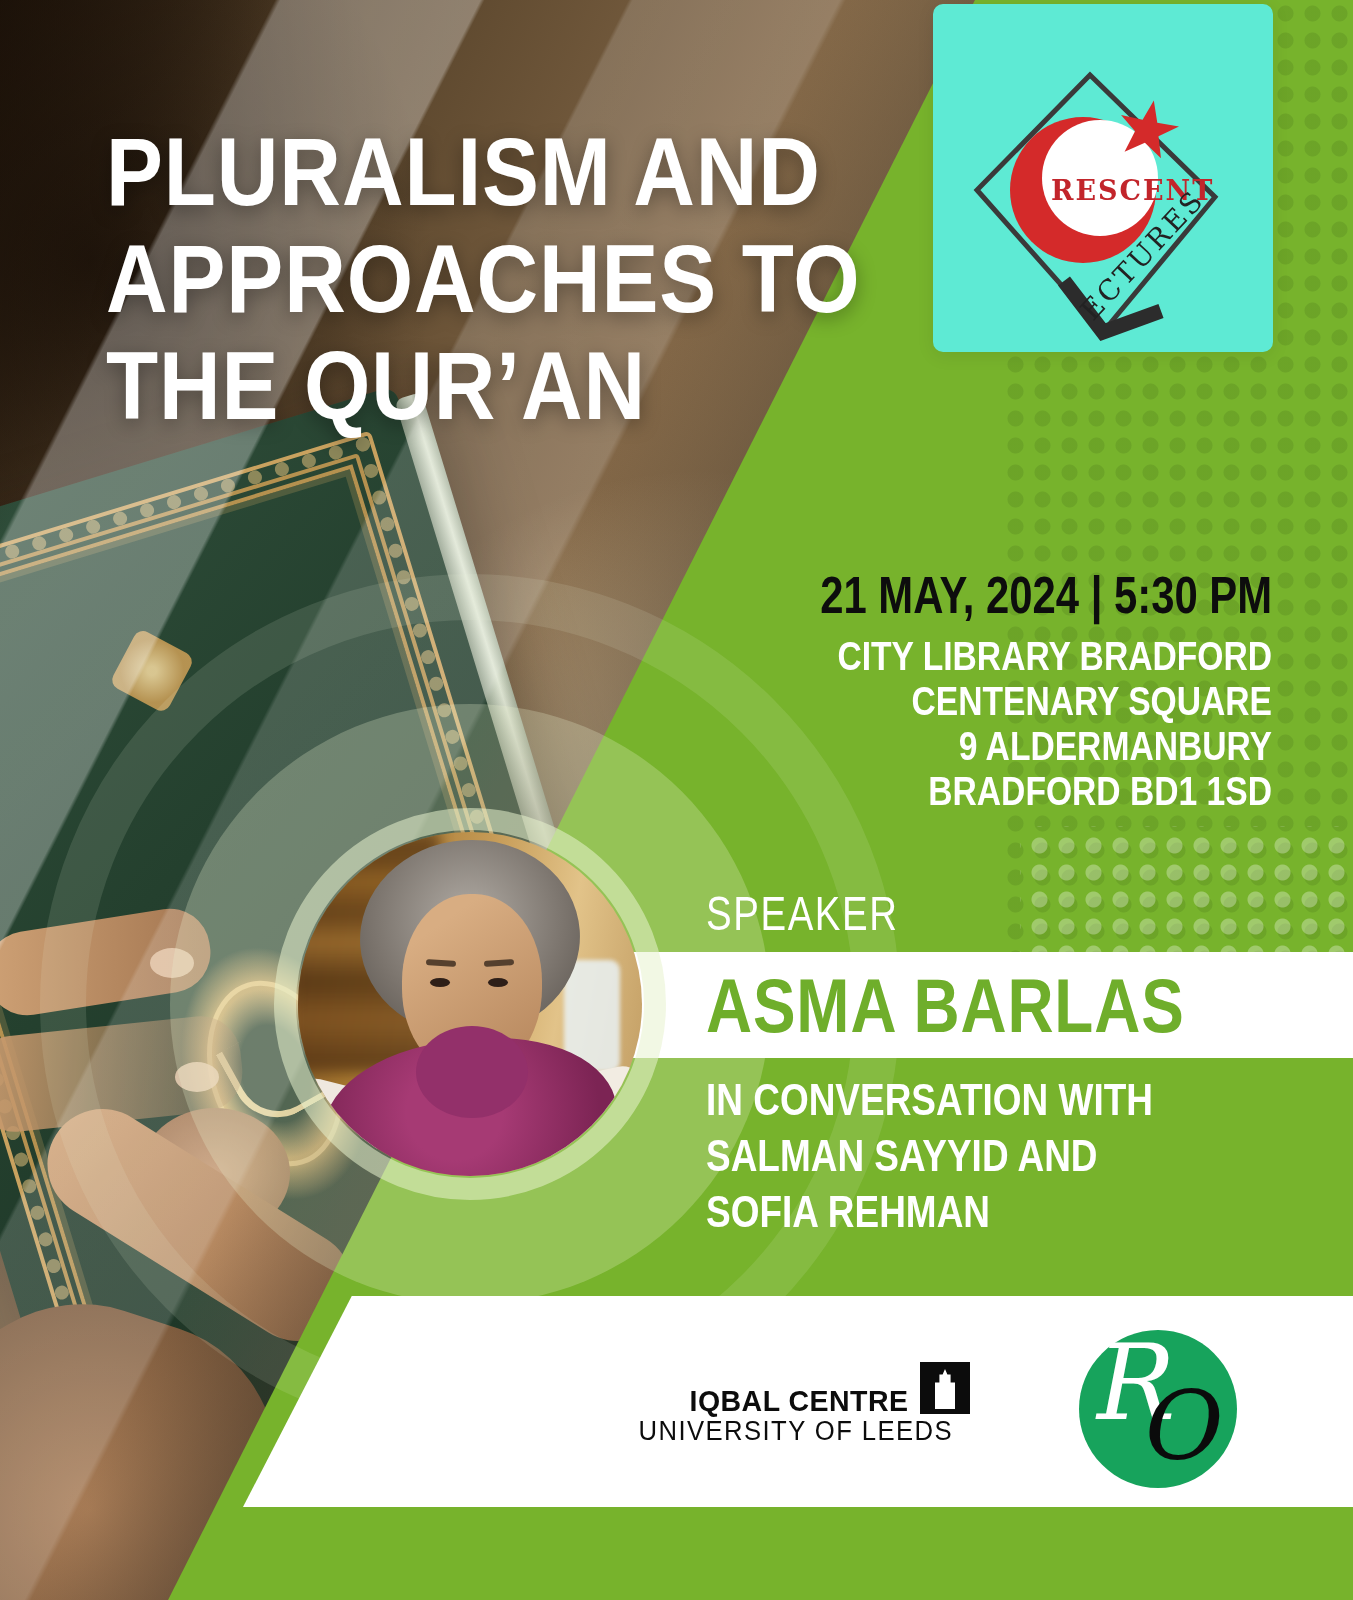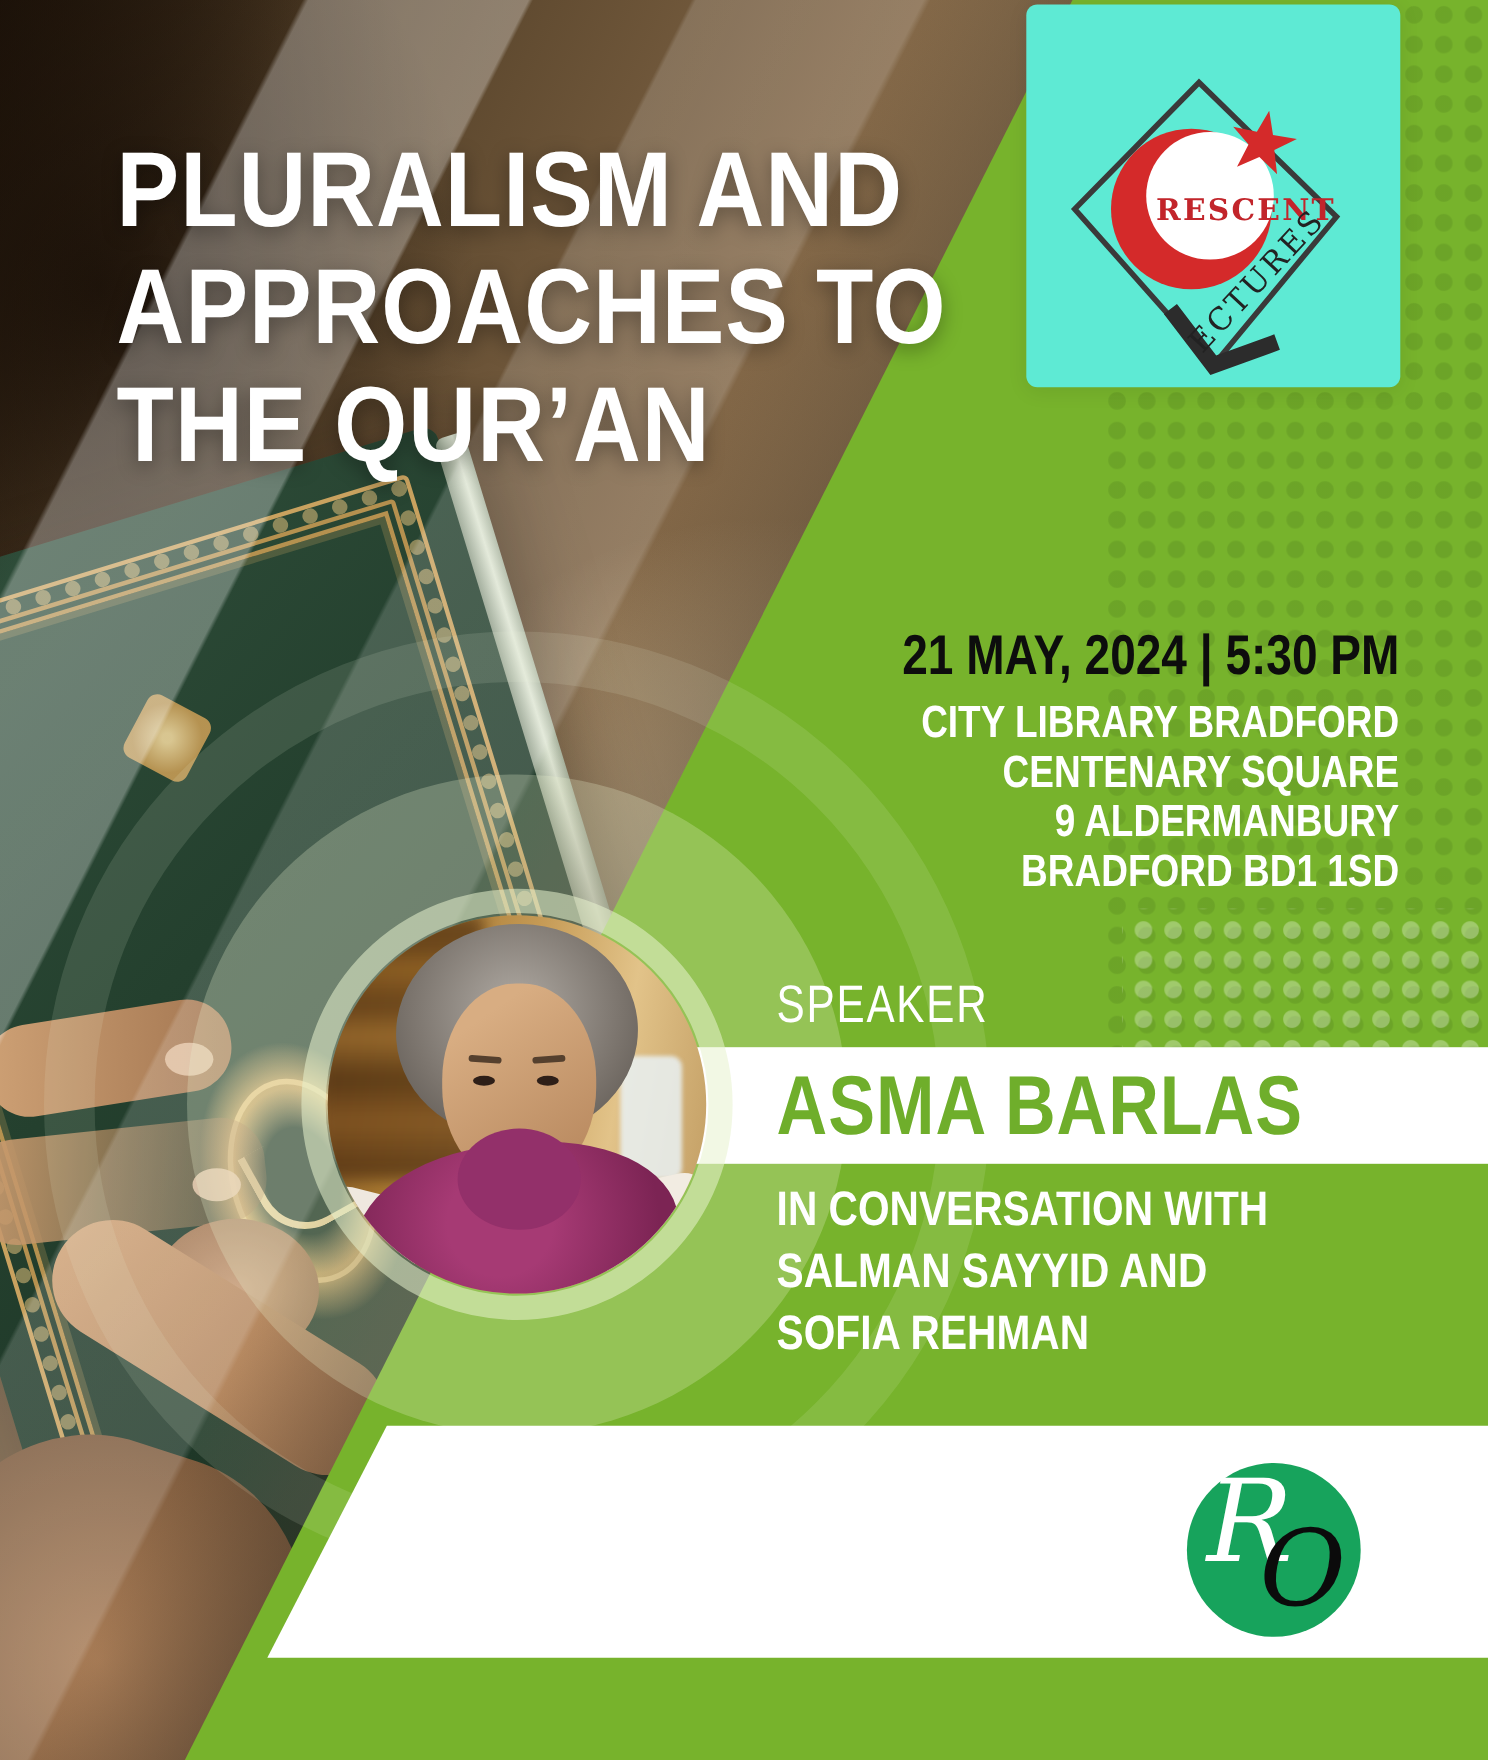--- a/index.html
+++ b/index.html
@@ -251,20 +251,27 @@
       <circle cx="167" cy="174" r="58" fill="#ffffff"></circle>
       <polygon points="215,96 223,117 245,116 227,130 234,151 215,139 197,152 203,130 186,117 208,117" fill="#d42a2a" transform="rotate(12 215 124)"></polygon>
       <text x="118" y="196" font-family="DejaVu Serif, serif" font-size="27" letter-spacing="2" fill="#c2252b" font-weight="600">RESCENT</text>
       <text x="160" y="318" font-family="DejaVu Serif, serif" font-size="28" letter-spacing="3" fill="#222" transform="rotate(-47 160 318)">ECTURES</text>
     </svg>
   </div>
 
   <div class="logos-band">
 
 
+    <div class="iqbal">
+      <div class="iqbal-l1">IQBAL CENTRE</div>
+      <div class="iqbal-l2">UNIVERSITY OF LEEDS</div>
+      <div class="iqbal-sq">
+        <div class="iqbal-tower"></div>
+      </div>
+    </div>
 
     <div class="ro">
       <span class="ro-r">R</span>
       <span class="ro-o">O</span>
     </div>
 
   </div>
 
 </div>
 

